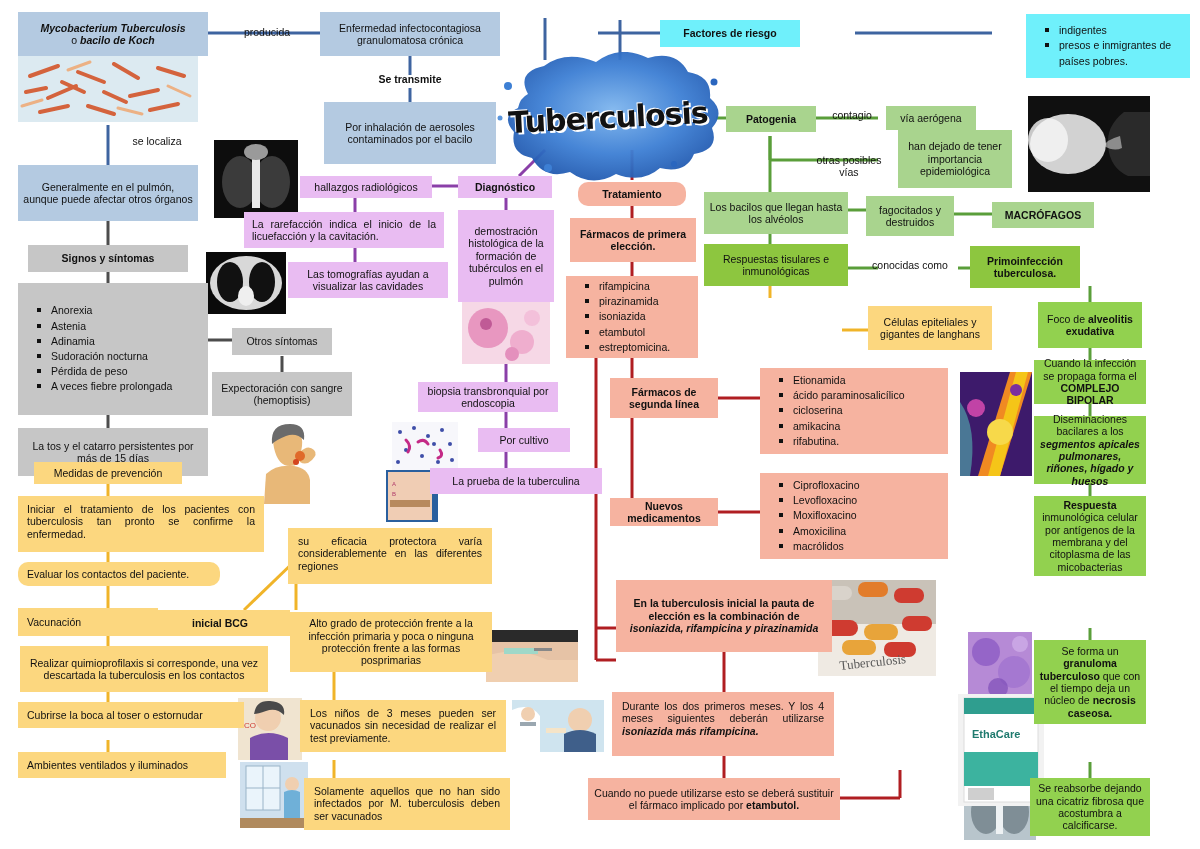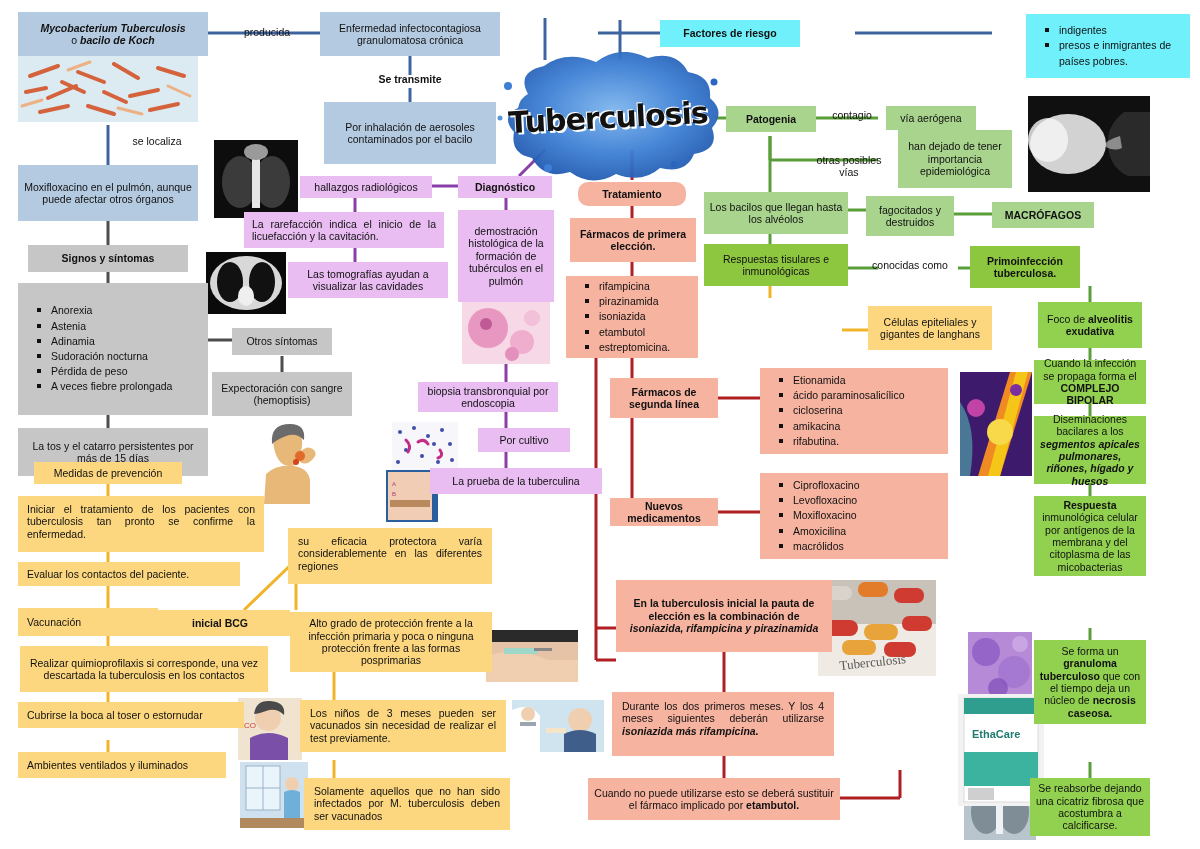--- a/index.html
+++ b/index.html
@@ -405,21 +405,21 @@
     <div><span>Enfermedad infectocontagiosa</span><br>
          <span>granulomatosa crónica</span></div>
   </div>
 
   <div class="box plain b" style="left:350px;top:70px;width:120px;height:18px;">Se transmite</div>
 
   <div class="box blue" style="left:324px;top:102px;width:172px;height:62px;">Por inhalación de aerosoles contaminados por el bacilo</div>
 
   <div class="box plain" style="left:112px;top:132px;width:90px;height:18px;">se localiza</div>
 
-  <div class="box blue" style="left:18px;top:165px;width:180px;height:56px;">Moxifloxacino en el pulmón, aunque puede afectar otros órganos</div>
+  <div class="box blue" style="left:18px;top:165px;width:180px;height:56px;">Generalmente en el pulmón, aunque puede afectar otros órganos</div>
 
   <div class="box gray b" style="left:28px;top:245px;width:160px;height:27px;">Signos y síntomas</div>
 
   <div class="box gray left" style="left:18px;top:283px;width:190px;height:132px;">
     <ul class="bl">
       <li>Anorexia</li>
       <li>Astenia</li>
       <li>Adinamia</li>
       <li>Sudoración nocturna</li>
       <li>Pérdida de peso</li>
@@ -553,21 +553,21 @@
   <div class="box green3" style="left:1034px;top:640px;width:112px;height:84px;">
     <div><span>Se forma un </span><span class="b">granuloma tuberculoso</span><span> que con el tiempo deja un núcleo de </span><span class="b">necrosis caseosa.</span></div>
   </div>
 
   <div class="box green3" style="left:1030px;top:778px;width:120px;height:58px;">Se reabsorbe dejando una cicatriz fibrosa que acostumbra a calcificarse.</div>
 
   <div class="box yellow" style="left:34px;top:462px;width:148px;height:22px;">Medidas de prevención</div>
 
   <div class="box yellow just" style="left:18px;top:496px;width:246px;height:56px;padding:7px 9px;">Iniciar el tratamiento de los pacientes con tuberculosis tan pronto se confirme la enfermedad.</div>
 
-  <div class="box yellow left" style="left:18px;top:562px;width:222px;height:24px;padding:3px 9px;">Evaluar los contactos del paciente.</div>
+  <div class="box yellow left" style="left:18px;top:562px;width:202px;height:24px;padding:3px 9px;border-radius:10px;">Evaluar los contactos del paciente.</div>
 
   <div class="box yellow left" style="left:18px;top:608px;width:140px;height:28px;padding:3px 9px;">Vacunación</div>
 
   <div class="box yellow" style="left:20px;top:646px;width:248px;height:46px;">Realizar quimioprofilaxis si corresponde, una vez descartada la tuberculosis en los contactos</div>
 
   <div class="box yellow left" style="left:18px;top:702px;width:226px;height:26px;padding:3px 9px;">Cubrirse la boca al toser o estornudar</div>
 
   <div class="box yellow left" style="left:18px;top:752px;width:208px;height:26px;padding:3px 9px;">Ambientes ventilados y iluminados</div>
 
   <div class="box yellow b" style="left:150px;top:610px;width:140px;height:26px;">inicial BCG</div>

